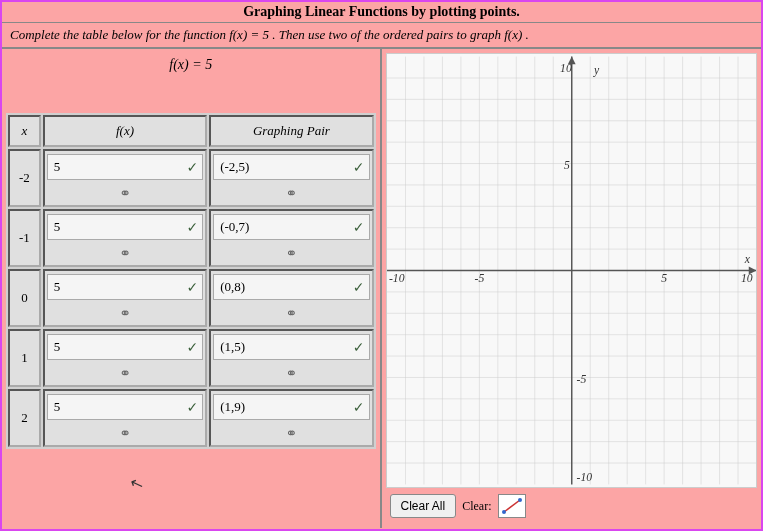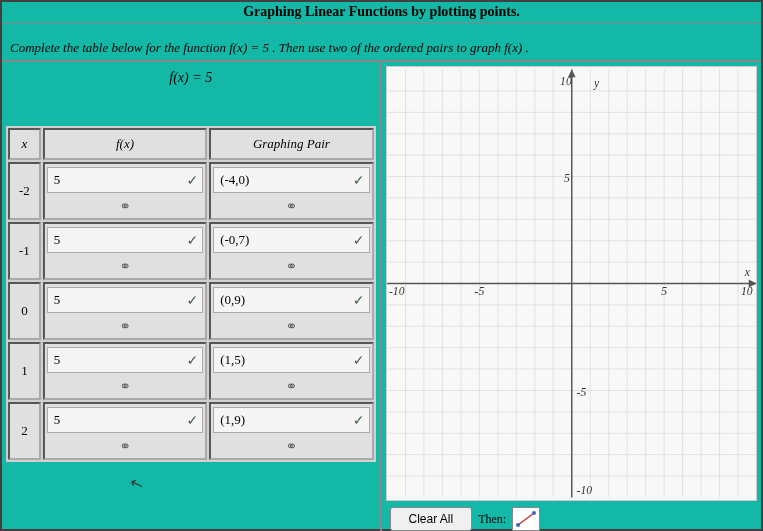--- a/index.html
+++ b/index.html
@@ -4,38 +4,37 @@
 <style>
 * { box-sizing: border-box; margin: 0; padding: 0; }
 body {
   font-family: Georgia, 'Times New Roman', serif;
   background: #c8c8c8;
   width: 763px;
   height: 531px;
   overflow: hidden;
 }
 .container {
-  border: 2px solid #404040;
-  background: #14b8a6;
+  border: 2px solid #d946ef;
+  background: #fca5a5;
   width: 100%;
   height: 100%;
 }
 .title {
   text-align: center;
   font-weight: bold;
   font-size: 14px;
   padding: 2px;
   border-bottom: 1px solid #888;
 }
 .instructions {
   font-style: italic;
   font-size: 13px;
   padding: 4px 8px;
   border-bottom: 2px solid #888;
-  margin-top: 13px;
 }
 .content {
   display: flex;
   height: calc(100% - 48px);
 }
 .left-panel {
   width: 50%;
   border-right: 2px solid #888;
   padding: 4px;
 }
@@ -118,21 +117,21 @@
 .toolbar {
   display: flex;
   align-items: center;
   gap: 6px;
   padding: 6px 4px;
 }
 .clear-btn {
   background: #f0f0f0;
   border: 1px solid #888;
   border-radius: 3px;
-  padding: 4px 18px;
+  padding: 4px 10px;
   font-size: 12px;
   cursor: pointer;
 }
 .draw-label {
   font-size: 12px;
 }
 .draw-tool {
   border: 1px solid #888;
   background: #fff;
   width: 28px;
@@ -183,21 +182,21 @@
           <td class="x-cell">-2</td>
           <td class="value-cell">
             <div class="value-top">
               <span>5</span>
               <span class="check">✓</span>
             </div>
             <div class="value-bottom"><span class="link-icon">⚭</span></div>
           </td>
           <td class="value-cell">
             <div class="value-top">
-              <span>(-4,0)</span>
+              <span>(-2,5)</span>
               <span class="check">✓</span>
             </div>
             <div class="value-bottom"><span class="link-icon">⚭</span></div>
           </td>
         </tr>
 
         <tr>
           <td class="x-cell">-1</td>
           <td class="value-cell">
             <div class="value-top">
@@ -219,21 +218,21 @@
           <td class="x-cell">0</td>
           <td class="value-cell">
             <div class="value-top">
               <span>5</span>
               <span class="check">✓</span>
             </div>
             <div class="value-bottom"><span class="link-icon">⚭</span></div>
           </td>
           <td class="value-cell">
             <div class="value-top">
-              <span>(0,9)</span>
+              <span>(0,8)</span>
               <span class="check">✓</span>
             </div>
             <div class="value-bottom"><span class="link-icon">⚭</span></div>
           </td>
         </tr>
 
         <tr>
           <td class="x-cell">1</td>
           <td class="value-cell">
             <div class="value-top">
@@ -325,21 +324,21 @@
           <text x="195" y="436" font-size="12" font-style="italic" fill="#333">-10</text>
           <text x="2" y="232" font-size="12" font-style="italic" fill="#333">-10</text>
           <text x="90" y="232" font-size="12" font-style="italic" fill="#333">-5</text>
           <text x="282" y="232" font-size="12" font-style="italic" fill="#333">5</text>
           <text x="364" y="232" font-size="12" font-style="italic" fill="#333">10</text>
           <text x="368" y="212" font-size="12" font-style="italic" fill="#333">x</text>
         </svg>
       </div>
       <div class="toolbar">
         <button class="clear-btn">Clear All</button>
-        <span class="draw-label">Then:</span>
+        <span class="draw-label">Clear:</span>
         <div class="draw-tool">
           <svg width="22" height="18">
             <line x1="3" y1="15" x2="19" y2="3" stroke="#c33" stroke-width="1.5"></line>
             <circle cx="3" cy="15" r="2" fill="#36c"></circle>
             <circle cx="19" cy="3" r="2" fill="#36c"></circle>
           </svg>
         </div>
       </div>
     </div>
 

